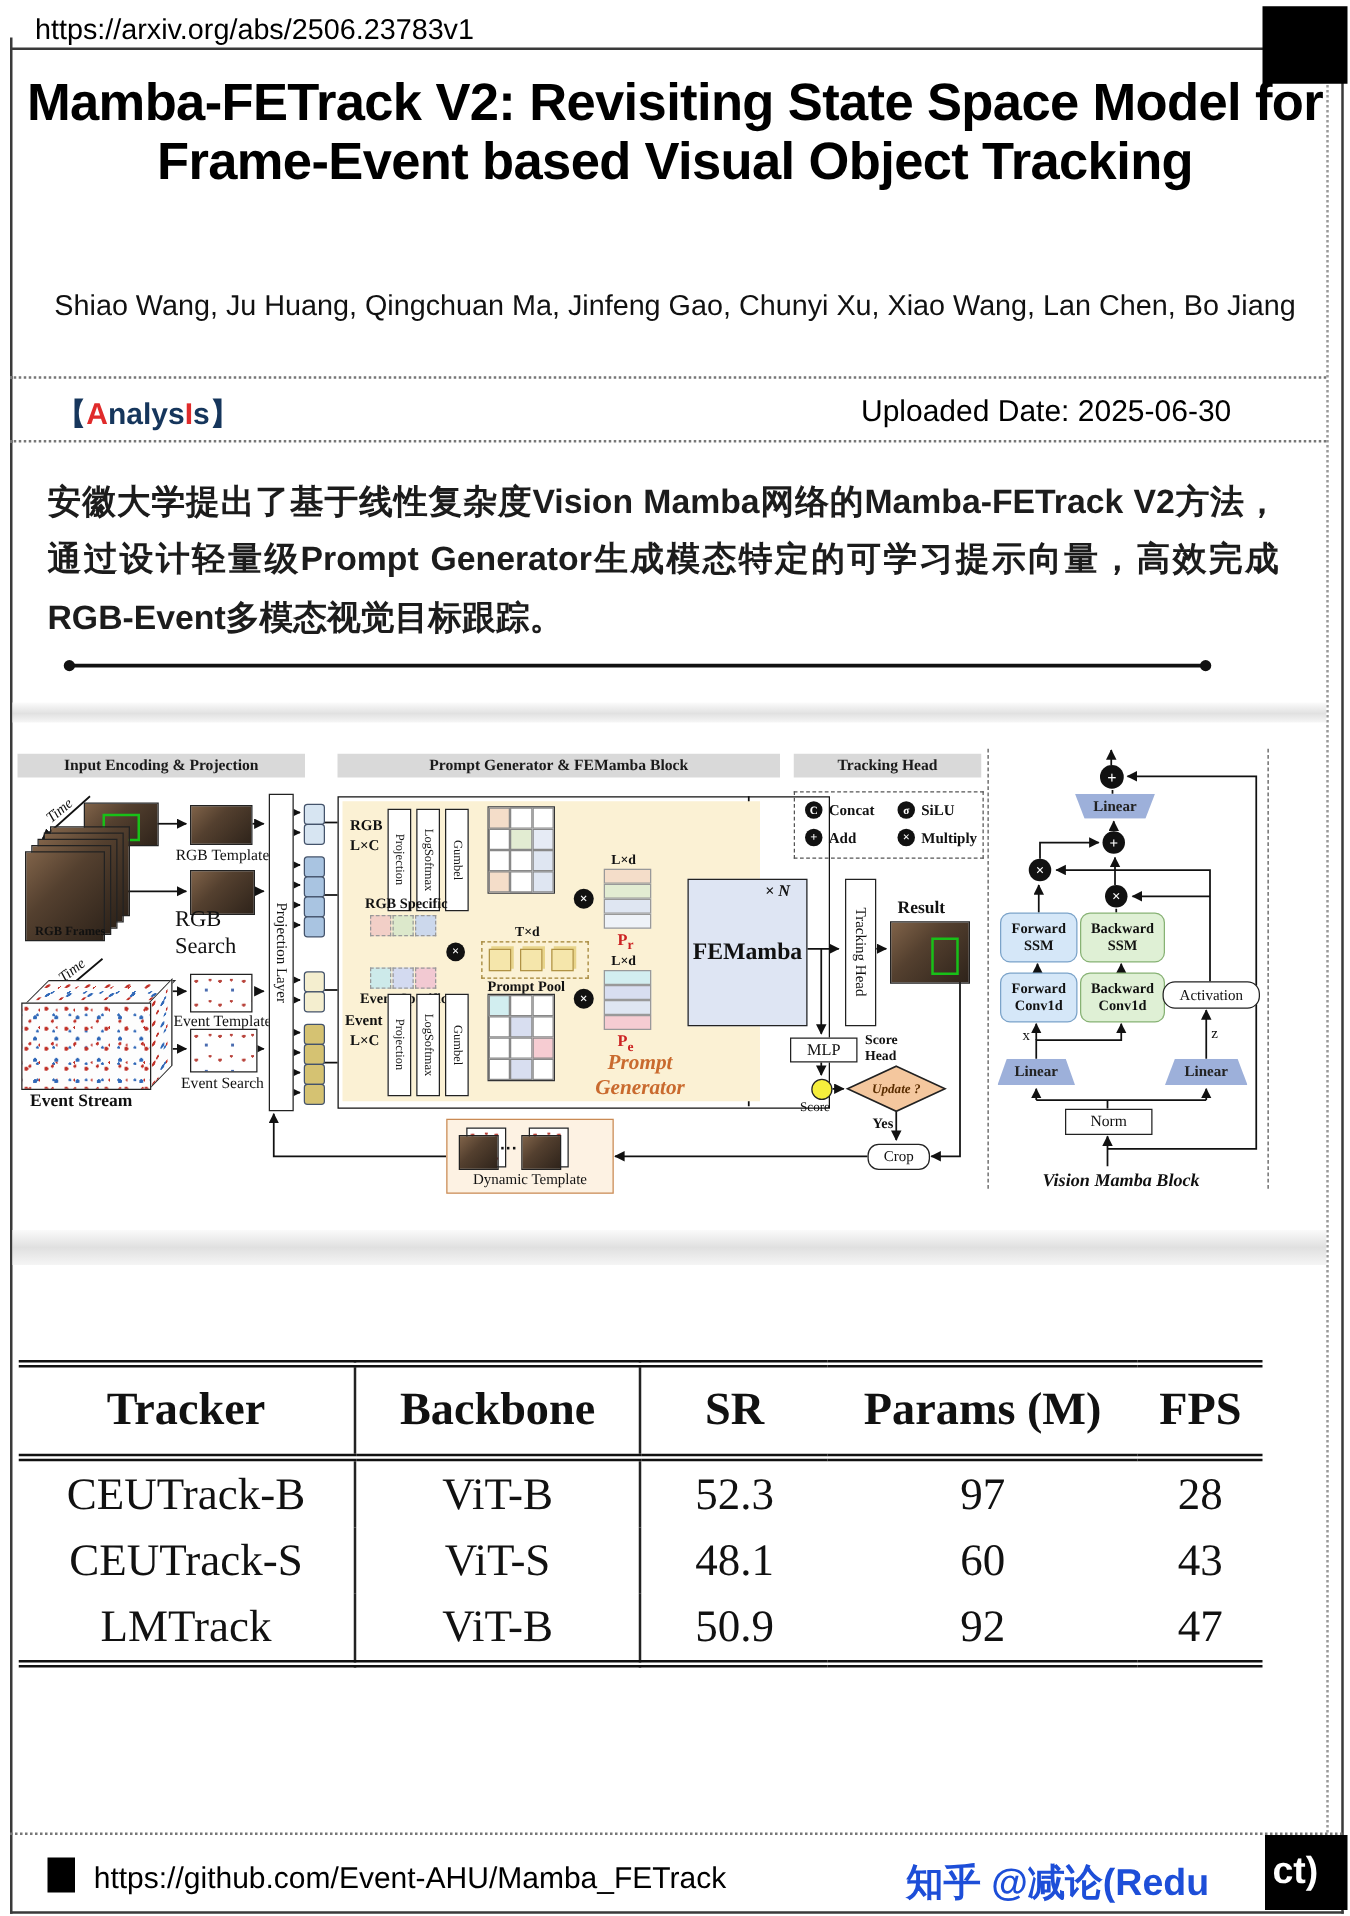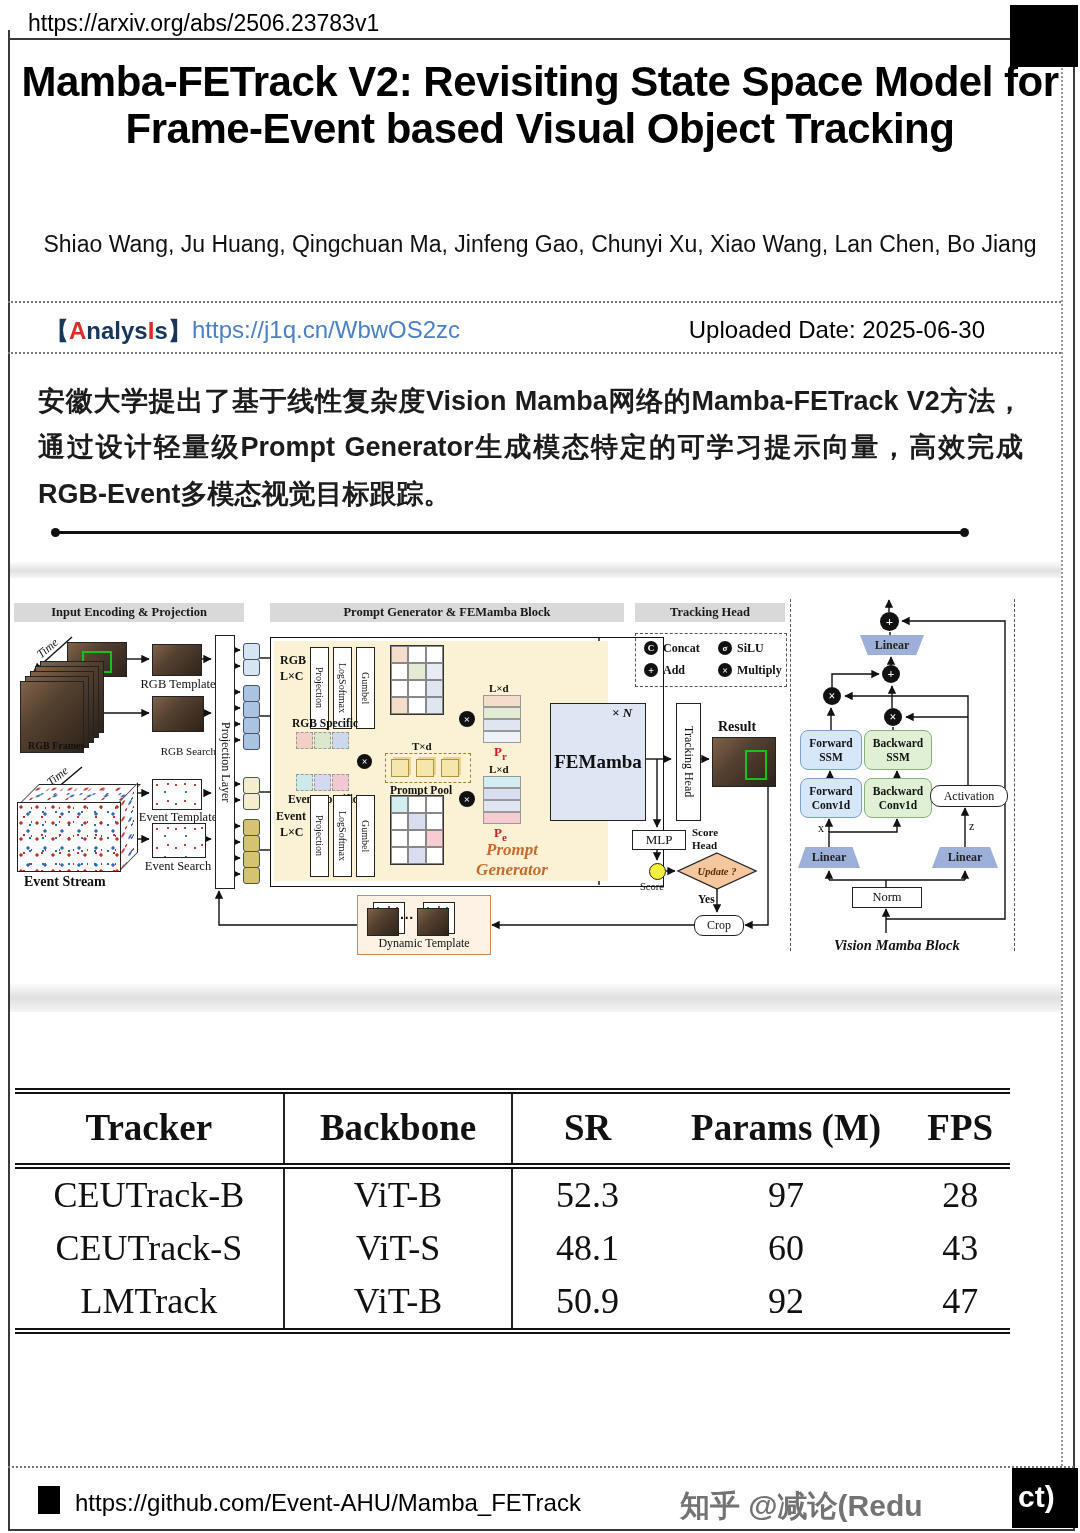--- a/index.html
+++ b/index.html
@@ -65,21 +65,20 @@
   <div class="abs" style="left:8px;top:1529px;width:1067px;height:0;border-top:2px solid #3a3a3a"></div>
   <div class="abs" style="left:1061px;top:40px;width:0;height:1426px;border-left:2px dotted #999"></div>
 
   <div class="abs b" style="left:20px;top:58px;width:1040px;font-size:42px;line-height:1.13;text-align:center;letter-spacing:-0.5px;color:#000">Mamba-FETrack V2: Revisiting State Space Model for Frame-Event based Visual Object Tracking</div>
   <div class="abs" style="left:40px;top:226px;width:1000px;font-size:23px;line-height:1.6;text-align:center">Shiao Wang, Ju Huang, Qingchuan Ma, Jinfeng Gao, Chunyi Xu, Xiao Wang, Lan Chen, Bo Jiang</div>
 
   <div class="abs dotline" style="left:8px;top:301px;width:1053px"></div>
   <div class="abs" style="left:45px;top:315px;font-size:24px;font-weight:bold;color:#16365c">
     <span>【</span><span style="color:#e02b2b">A</span><span>nalys</span><span style="color:#e02b2b">I</span><span>s</span><span>】</span>
   </div>
-  <div class="abs" style="left:192px;top:316px;font-size:24px;color:#4a80c4">https://j1q.cn/WbwOS2zc</div>
   <div class="abs" style="left:600px;top:316px;width:385px;text-align:right;font-size:24px;color:#000">Uploaded Date: 2025-06-30</div>
   <div class="abs dotline" style="left:8px;top:352px;width:1053px"></div>
 
   <div class="abs" style="left:38px;top:378px;width:985px;font-size:27px;line-height:1.72;font-weight:600;color:#1c1c1c;text-align:justify">安徽大学提出了基于线性复杂度Vision Mamba网络的Mamba-FETrack V2方法，通过设计轻量级Prompt Generator生成模态特定的可学习提示向量，高效完成RGB-Event多模态视觉目标跟踪。</div>
 
   <div class="abs" style="left:55px;top:531px;width:910px;height:3px;background:#111"></div>
   <div class="abs" style="left:51px;top:528px;width:9px;height:9px;border-radius:50%;background:#111"></div>
   <div class="abs" style="left:960px;top:528px;width:9px;height:9px;border-radius:50%;background:#111"></div>
 
   <div class="abs" style="left:10px;top:562px;width:1051px;height:16px;background:linear-gradient(#fbfbfb,#e1e1e1 55%,#f6f6f6)"></div>
@@ -197,21 +196,21 @@
     </div>
     <div class="abs photo" style="left:28px;top:64px;width:62px;height:70px"></div>
     <div class="abs photo" style="left:23px;top:69px;width:62px;height:70px"></div>
     <div class="abs photo" style="left:18px;top:74px;width:62px;height:70px"></div>
     <div class="abs photo" style="left:13px;top:79px;width:62px;height:70px"></div>
     <div class="abs photo" style="left:8px;top:84px;width:62px;height:70px"></div>
     <div class="abs flab b" style="left:16px;top:143px;font-size:10px">RGB Frames</div>
     <div class="abs photo" style="left:140px;top:47px;width:48px;height:30px"></div>
     <div class="abs flab" style="left:126px;top:80px;width:80px;font-size:12.5px;text-align:center">RGB Template</div>
     <div class="abs photo" style="left:140px;top:99px;width:50px;height:34px"></div>
-    <div class="abs flab" style="left:128px;top:148px;width:76px;font-size:11px;text-align:right">RGB Search</div>
+    <div class="abs flab" style="left:128px;top:128px;width:76px;font-size:18px;text-align:left">RGB Search</div>
 
     <div class="abs flab i" style="left:34px;top:172px;font-size:12px;transform:rotate(-38deg)">Time</div>
     <div class="abs scat" style="left:7px;top:187px;width:100px;height:18px;transform:skewX(-45deg);transform-origin:bottom left"></div>
     <div class="abs scat" style="left:107px;top:205px;width:17px;height:68px;transform:skewY(-46deg);transform-origin:top left"></div>
     <div class="abs scat" style="left:5px;top:205px;width:102px;height:68px"></div>
     <div class="abs flab b" style="left:12px;top:277px;font-size:14px">Event Stream</div>
     <div class="abs scatl" style="left:140px;top:182px;width:48px;height:29px"></div>
     <div class="abs flab" style="left:122px;top:213px;width:88px;font-size:12.5px;text-align:center">Event Template</div>
     <div class="abs scatl" style="left:140px;top:226px;width:52px;height:33px"></div>
     <div class="abs flab" style="left:126px;top:262px;width:80px;font-size:12.5px;text-align:center">Event Search</div>
@@ -487,18 +486,18 @@
             <td>92</td>
           <td>47</td>
         </tr>
       </tbody>
     </table>
   </div>
 
   <div class="abs dotline" style="left:8px;top:1466px;width:1066px"></div>
   <div class="abs" style="left:38px;top:1486px;width:22px;height:28px;background:#000"></div>
   <div class="abs" style="left:75px;top:1489px;font-size:24px;color:#000">https://github.com/Event-AHU/Mamba_FETrack</div>
-  <div class="abs b" style="left:680px;top:1486px;width:332px;text-align:left;font-size:30px;color:#737373">知乎 @减论(Redu</div>
+  <div class="abs b" style="left:680px;top:1486px;width:332px;text-align:center;font-size:30px;color:#1d4ed8">知乎 @减论(Redu</div>
   <div class="abs" style="left:1012px;top:1468px;width:66px;height:60px;background:#000;z-index:9">
     <span class="abs" style="left:6px;top:12px;font-size:30px;color:#fff;font-weight:bold">ct)</span>
   </div>
 
 </div>
 
 </body></html>

